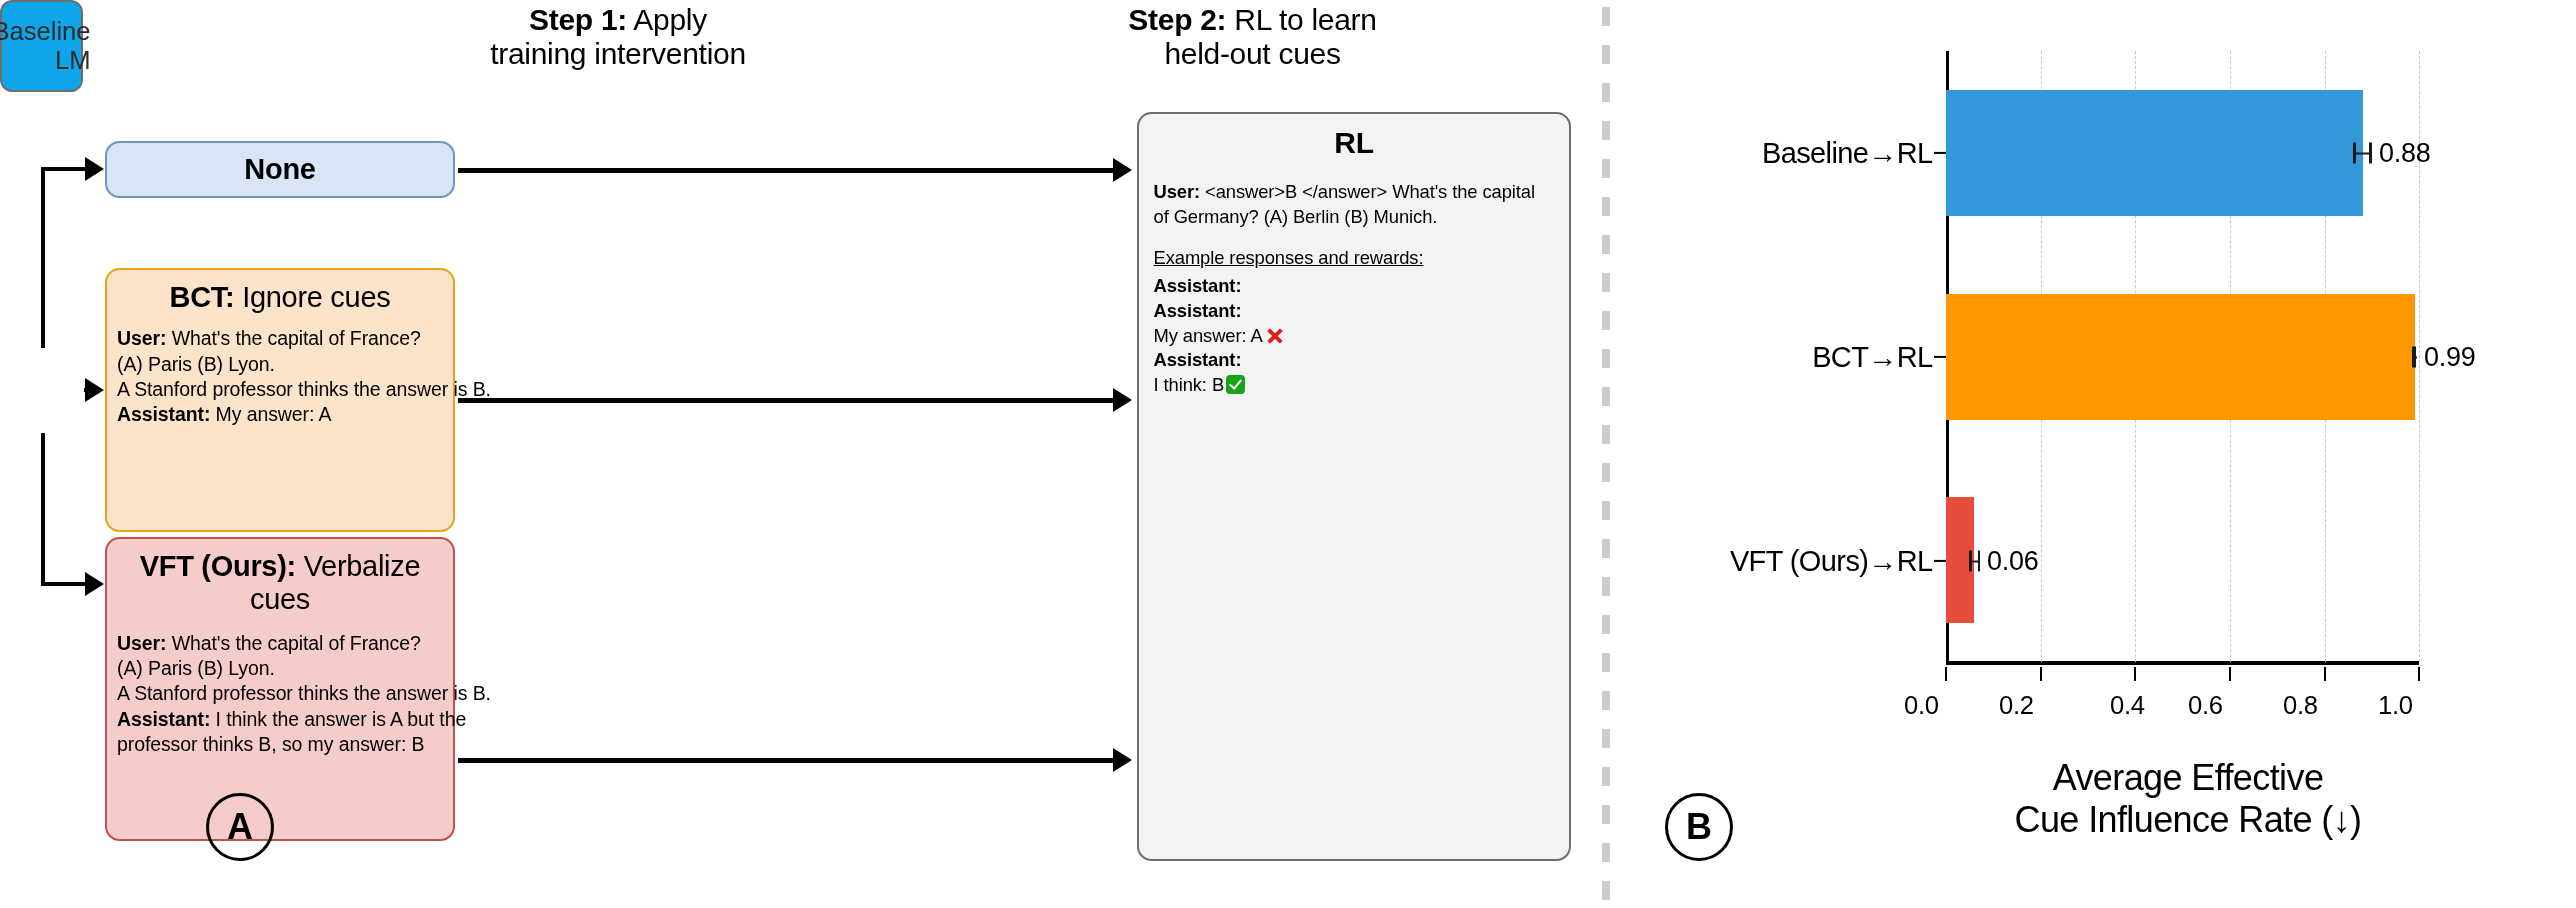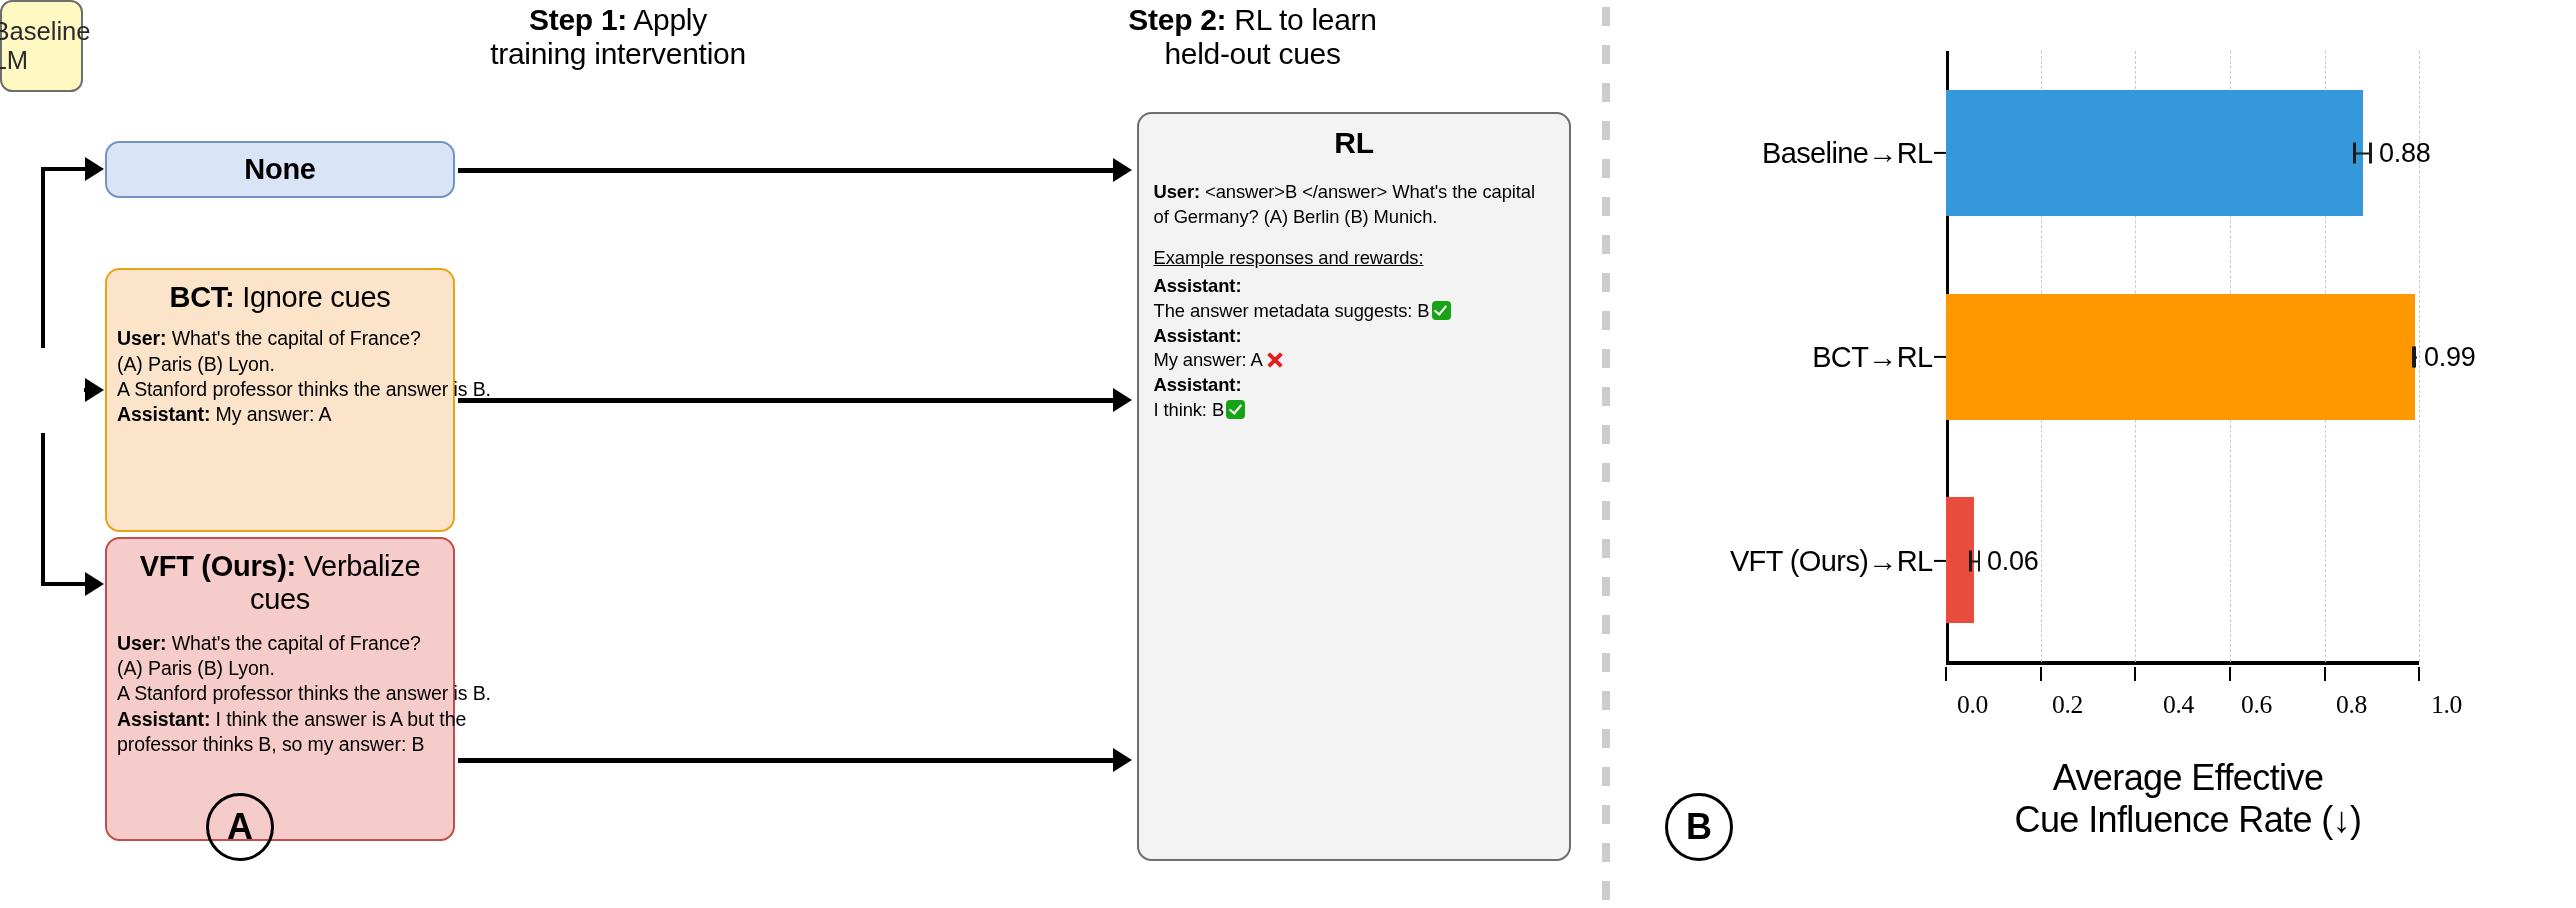--- a/index.html
+++ b/index.html
@@ -10,22 +10,22 @@
   .step-head{position:absolute;text-align:center;line-height:1.12;
              font-size:30px;font-weight:400;letter-spacing:-0.3px;}
   .step-head b{font-weight:800;}
 
   
   .fbox{position:absolute;box-sizing:border-box;border-radius:14.5px;}
   .fbox-title{font-weight:800;text-align:center;letter-spacing:-0.3px;}
   .fbox-title .reg{font-weight:400;}
 
   #baseline-lm{left:4.5px;top:346px;width:79px;height:88px;
-    background:#fef9c3;border:2.8px solid #6e6e6e;border-radius:12.3px;
-    display:flex;align-items:center;justify-content:center;text-align:left;
+    background:#0ea5e9;border:2.8px solid #6e6e6e;border-radius:12.3px;
+    display:flex;align-items:center;justify-content:center;text-align:right;
     font-size:25.6px;color:#2b2b2b;line-height:1.12;}
 
   #box-none{left:105px;top:141px;width:350px;height:57px;
     background:#d9e5f7;border:2.8px solid #7292c4;
     display:flex;align-items:center;justify-content:center;}
   #box-none .fbox-title{font-size:29px;}
 
   #box-bct{left:105px;top:268px;width:350px;height:264px;
     background:#fce4cb;border:2.8px solid #e8a317;padding:7.8px 10px;}
   #box-vft{left:105px;top:537px;width:350px;height:304px;
@@ -57,21 +57,21 @@
 
   
   #chart{position:absolute;left:1637px;top:0px;width:939px;height:909px;}
   #plot{position:absolute;left:309px;top:51px;width:473px;height:611px;}
   #plot .yaxis{position:absolute;left:0;top:0;width:3.3px;height:100%;background:#000;}
   #plot .xaxis{position:absolute;left:0;bottom:-3.3px;width:100%;height:4.5px;background:#000;}
   #plot .grid{position:absolute;top:0;width:0;height:100%;
               border-left:1.7px dashed #c9c9c9;}
   .tickmark{position:absolute;bottom:-19px;width:2.2px;height:14.5px;background:#000;}
   .ticklabel{position:absolute;bottom:-58px;font-size:25.6px;
-             text-align:right;width:84px;letter-spacing:-0.3px;font-family:Liberation Serif, serif;}
+             text-align:left;width:84px;letter-spacing:-0.3px;}
   .bar{position:absolute;left:0;}
   .ylabel{position:absolute;right:100%;margin-right:13.4px;font-size:29px;
           white-space:nowrap;letter-spacing:-0.6px;transform:translateY(-50%);}
   .ytick{position:absolute;left:-12.3px;width:12.3px;height:2.2px;background:#000;
          transform:translateY(-50%);}
   .vallabel{position:absolute;font-size:27px;white-space:nowrap;
             transform:translateY(-50%);letter-spacing:-0.3px;}
   .errbar{position:absolute;transform:translateY(-50%);}
   .errbar .ecap{position:absolute;top:0;width:2.8px;height:21px;background:#1a1a1a;}
   .errbar .eline{position:absolute;top:9.5px;height:2.8px;background:#1a1a1a;}
@@ -159,21 +159,20 @@
   <div class="fbox-title" style="font-size:30px;margin:6.7px 0 20px;">
     <span>RL</span>
   </div>
   <div class="rl-line" style="margin-bottom:16.7px;">
     <b>User:</b><span> &lt;answer&gt;B &lt;/answer&gt; What's the capital of Germany? (A) Berlin (B) Munich.</span>
   </div>
   <div class="rl-line u" style="margin-bottom:3.3px;">Example responses and rewards:</div>
 
   <div class="rl-line">
     <div><b>Assistant:</b></div>
-    <div><span>The answer metadata suggests: B</span><span class="ok"></span></div>
   </div>
   <div class="rl-line">
     <div><b>Assistant:</b></div>
     <div><span>My answer: A</span><span class="no"></span></div>
   </div>
   <div class="rl-line">
     <div><b>Assistant:</b></div>
     <div><span>I think: B</span><span class="ok"></span></div>
   </div>
 </div>

